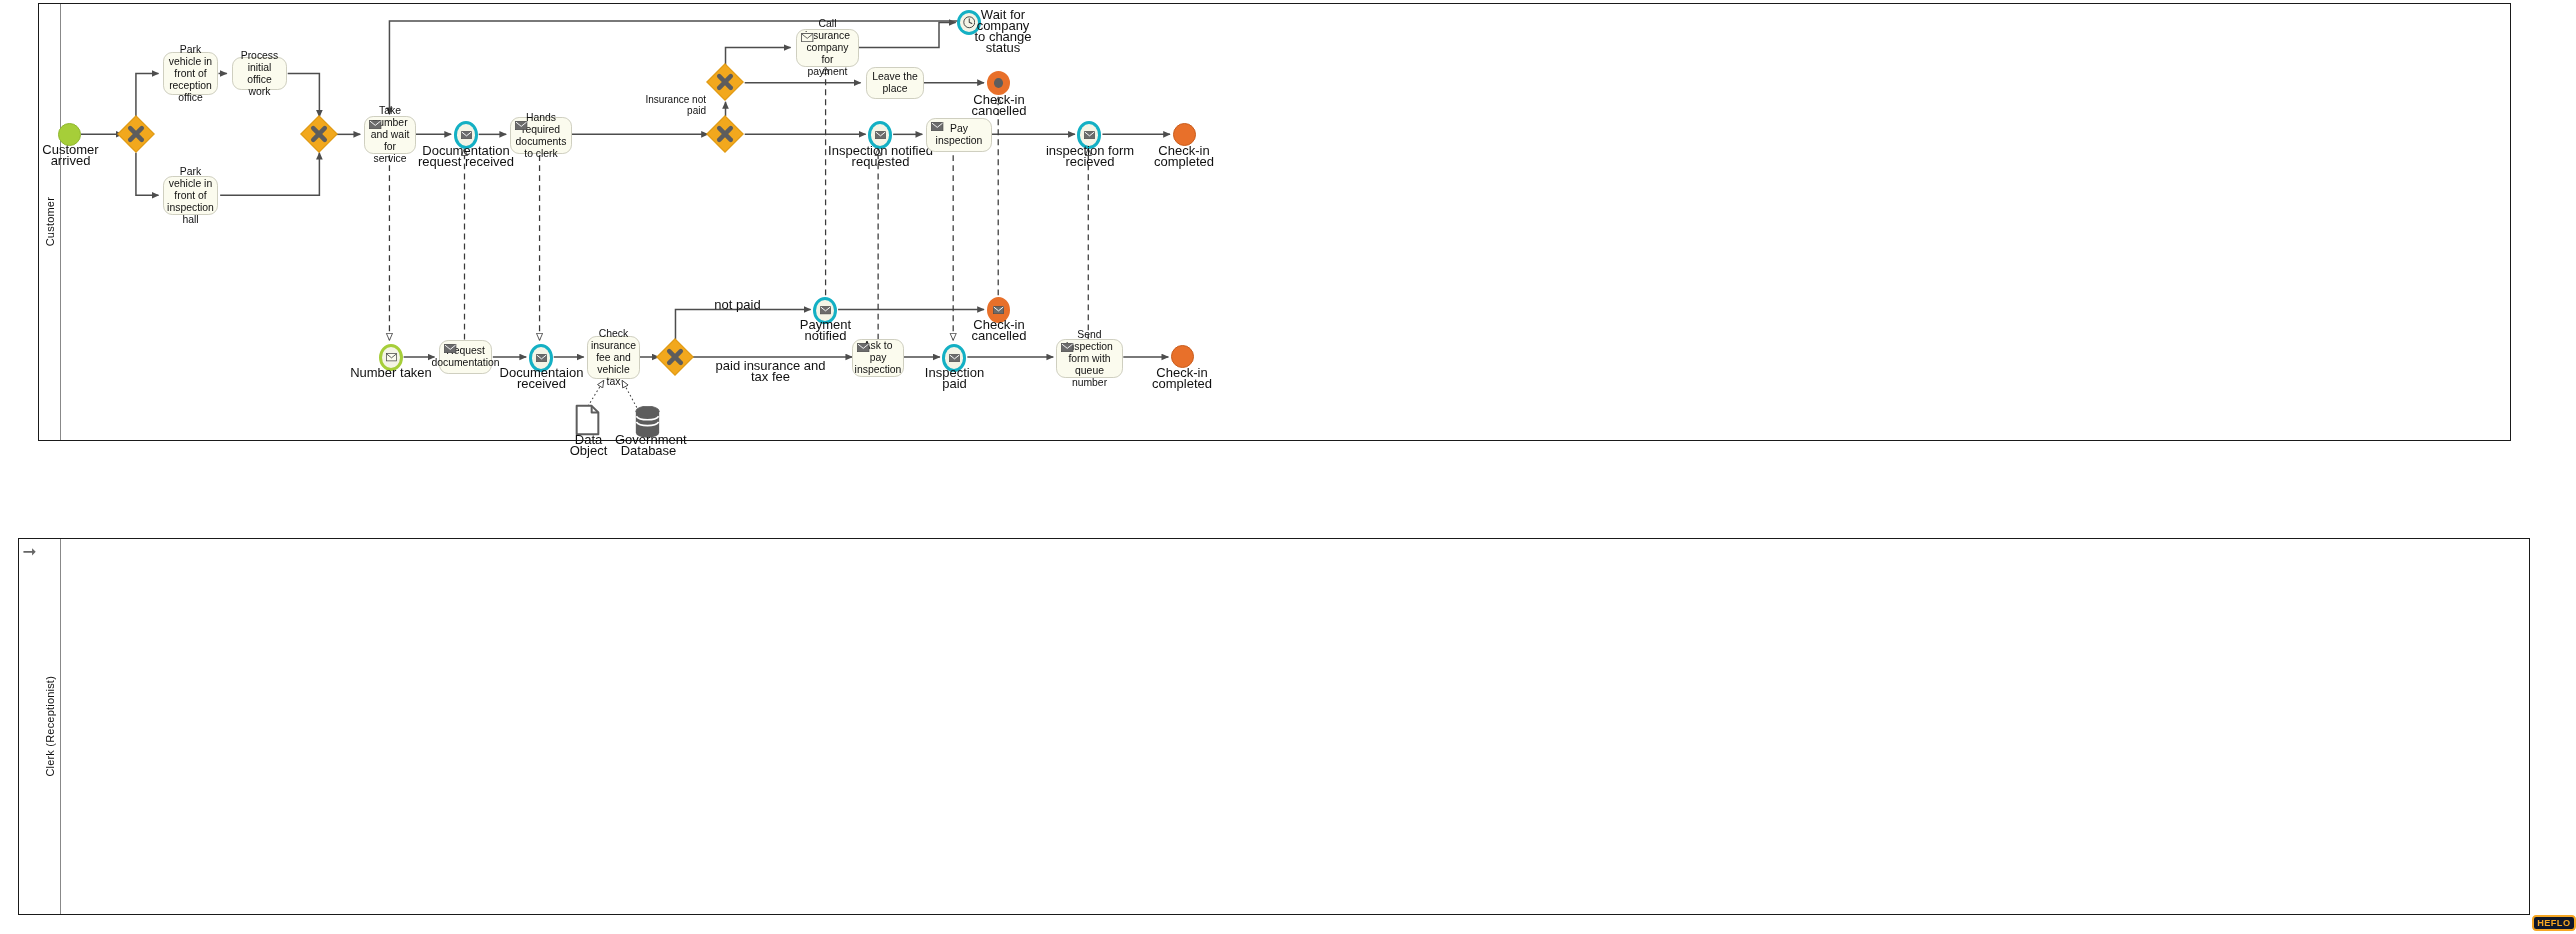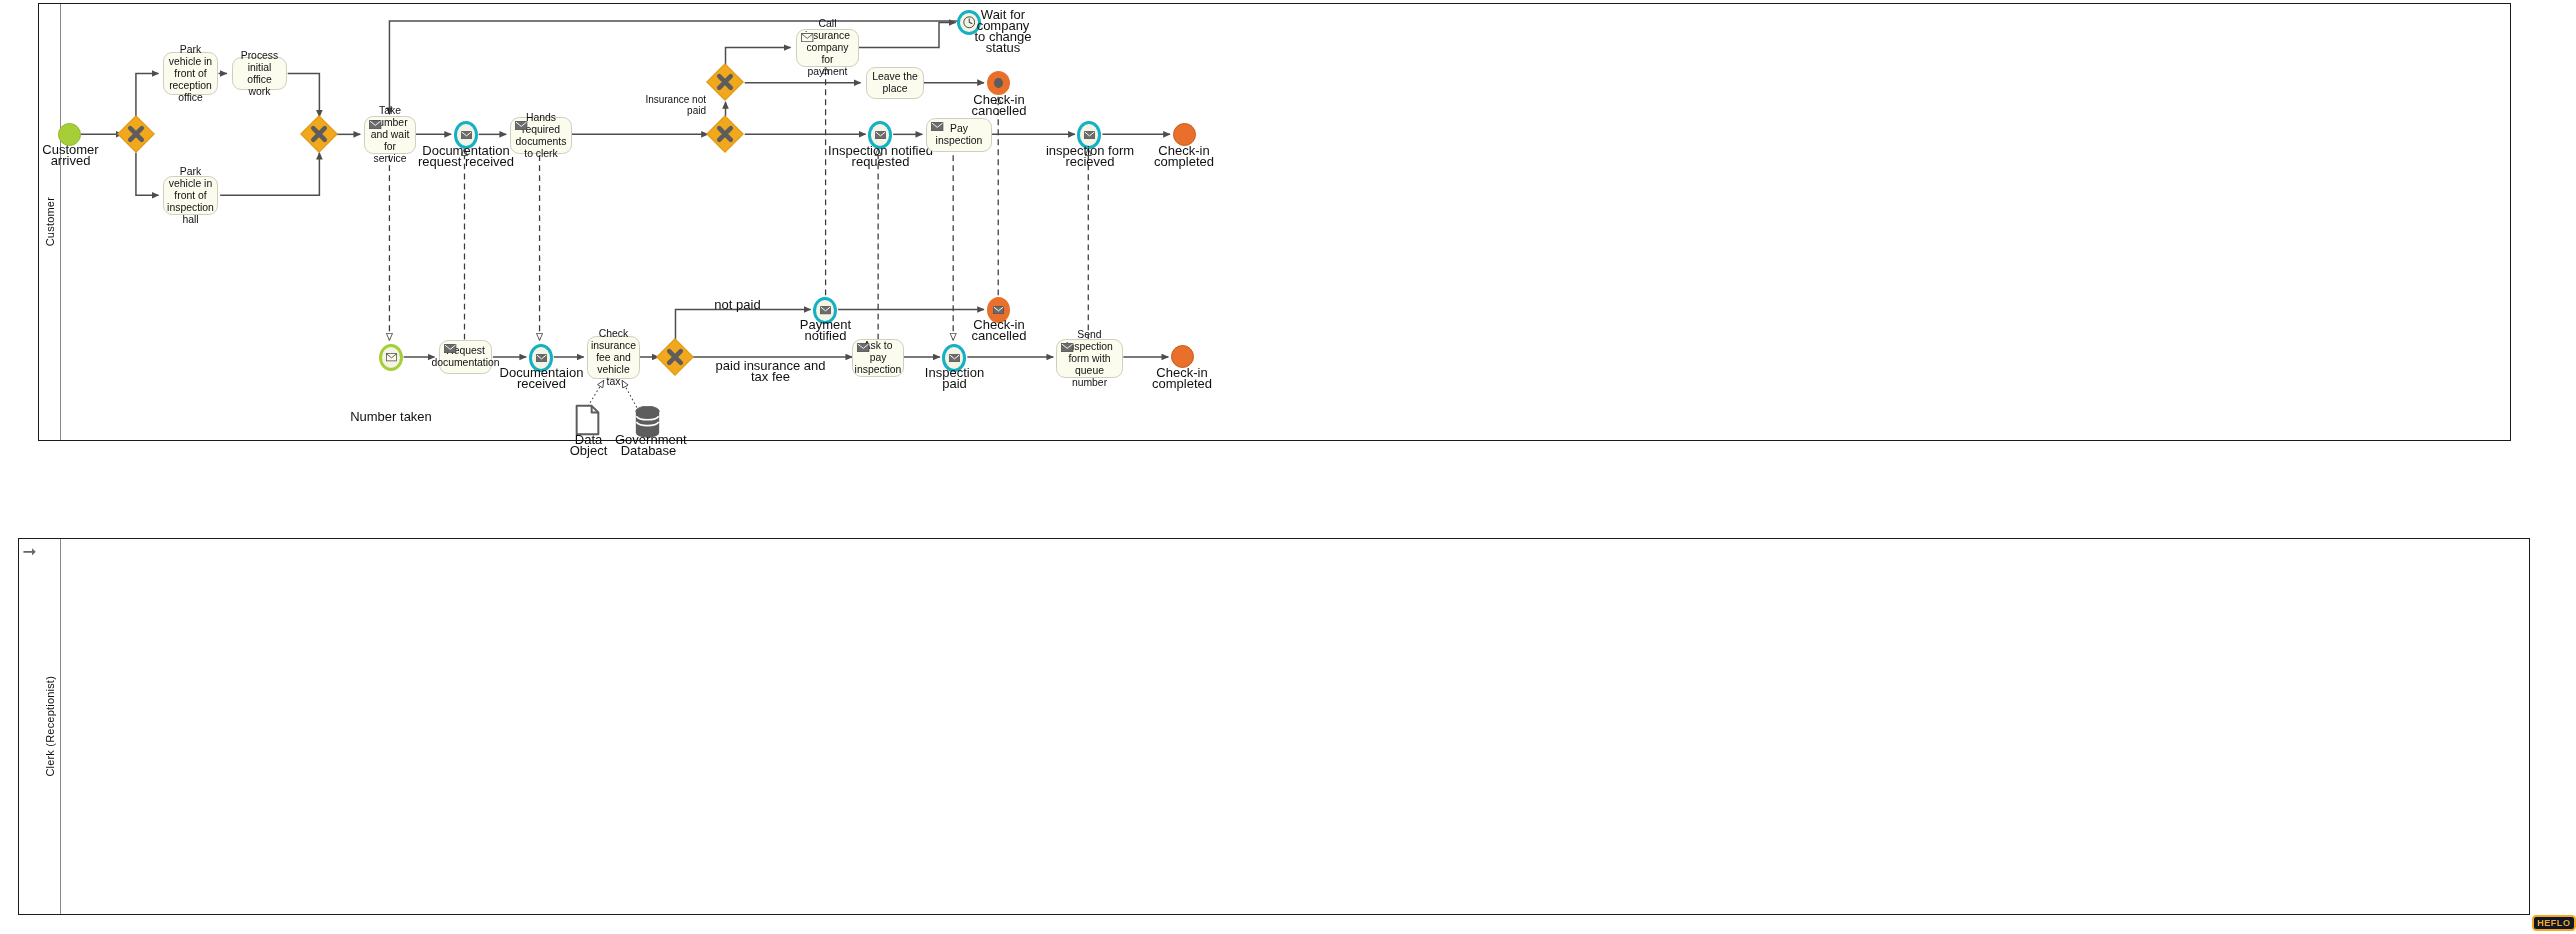--- a/index.html
+++ b/index.html
@@ -320,21 +320,21 @@
   <div class="lbl" style="left:1135px;top:145px;width:98px;">Check-in completed</div>
 
   <div class="ev ev-start-msg" style="left:379px;top:344px;width:24px;height:27px;">
     <div class="inner-disc">
       <svg width="11" height="8.3" viewBox="0 0 16 12">
         <rect x="0.6" y="0.6" width="14.8" height="10.8" fill="#fbfbee" stroke="#4a4a4a" stroke-width="1.1"></rect>
         <path d="M1,1.4 L8,7 L15,1.4" fill="none" stroke="#4a4a4a" stroke-width="1.3"></path>
       </svg>
     </div>
   </div>
-  <div class="lbl" style="left:342px;top:367px;width:98px;margin-top:44px;">Number taken</div>
+  <div class="lbl" style="left:342px;top:367px;width:98px;">Number taken</div>
 
   <div class="task" style="left:439px;top:340px;width:53px;height:34px;">
     <svg class="env" viewBox="0 0 16 12">
       <rect x="0.6" y="0.6" width="14.8" height="10.8" fill="#6b6b6b" stroke="#4a4a4a" stroke-width="1"></rect>
       <path d="M1,1.4 L8,7 L15,1.4" fill="none" stroke="#fff" stroke-width="1.2"></path>
     </svg>
     <span>Request documentation</span>
   </div>
 
   <div class="ev ev-inter-msg" style="left:529px;top:344px;width:24px;height:27.5px;">

